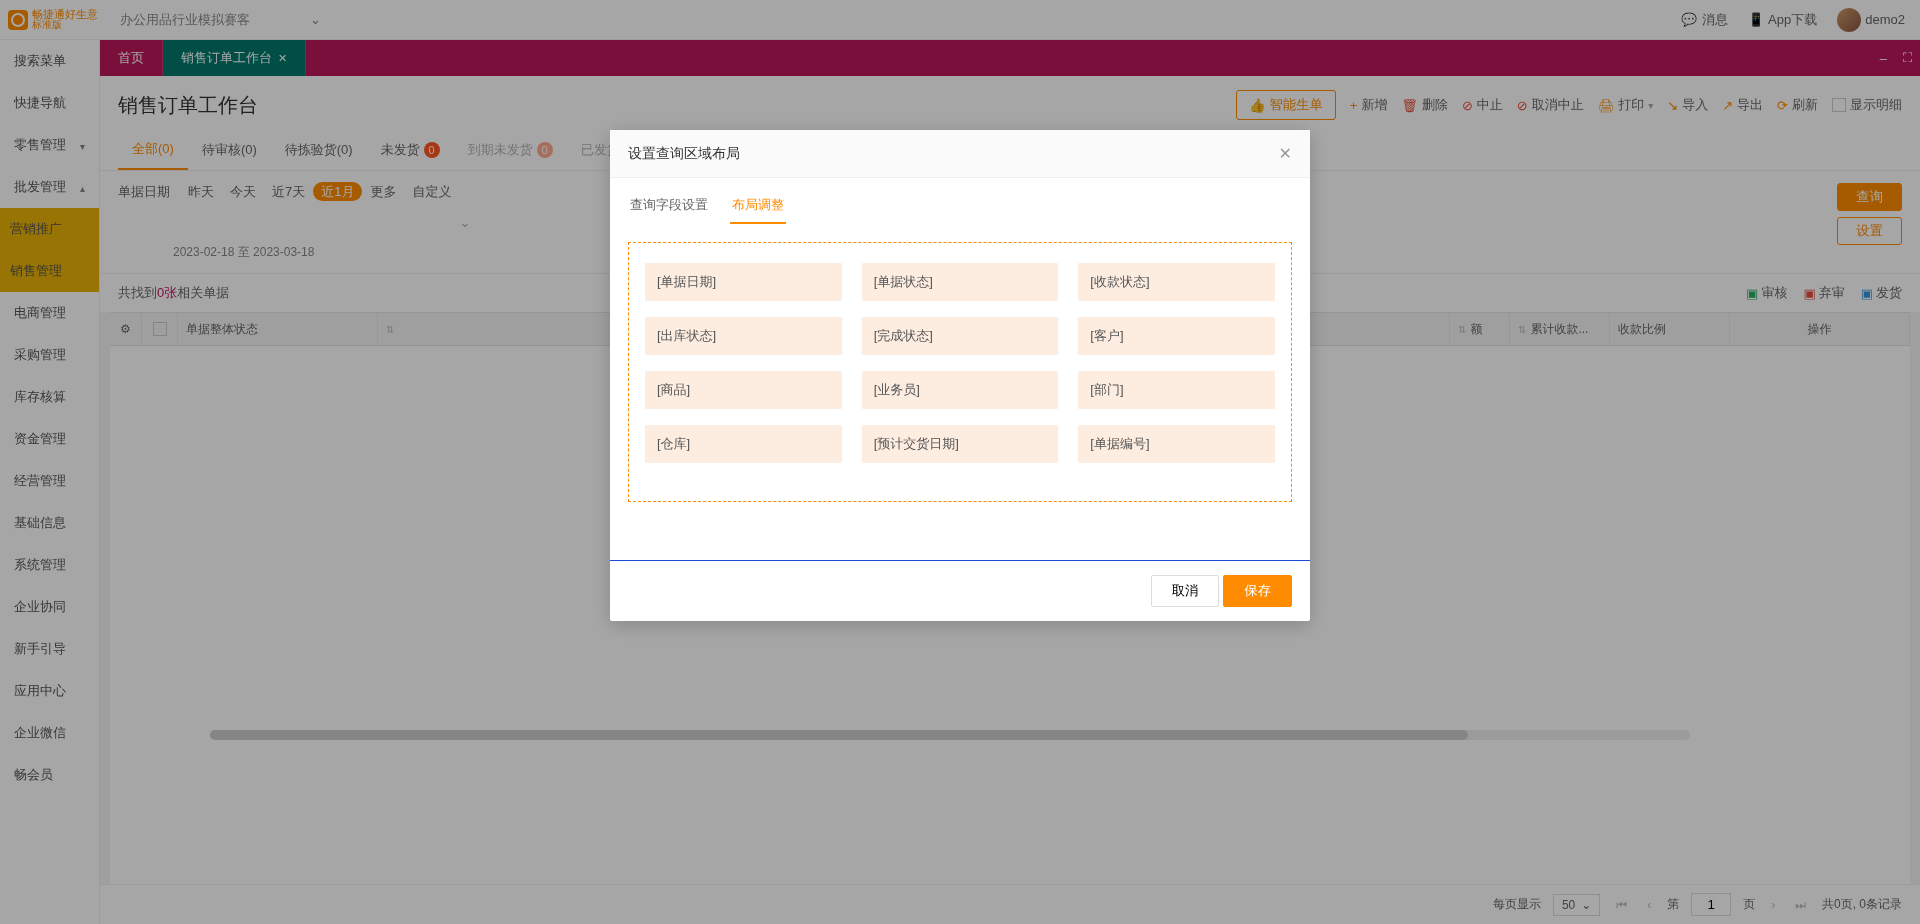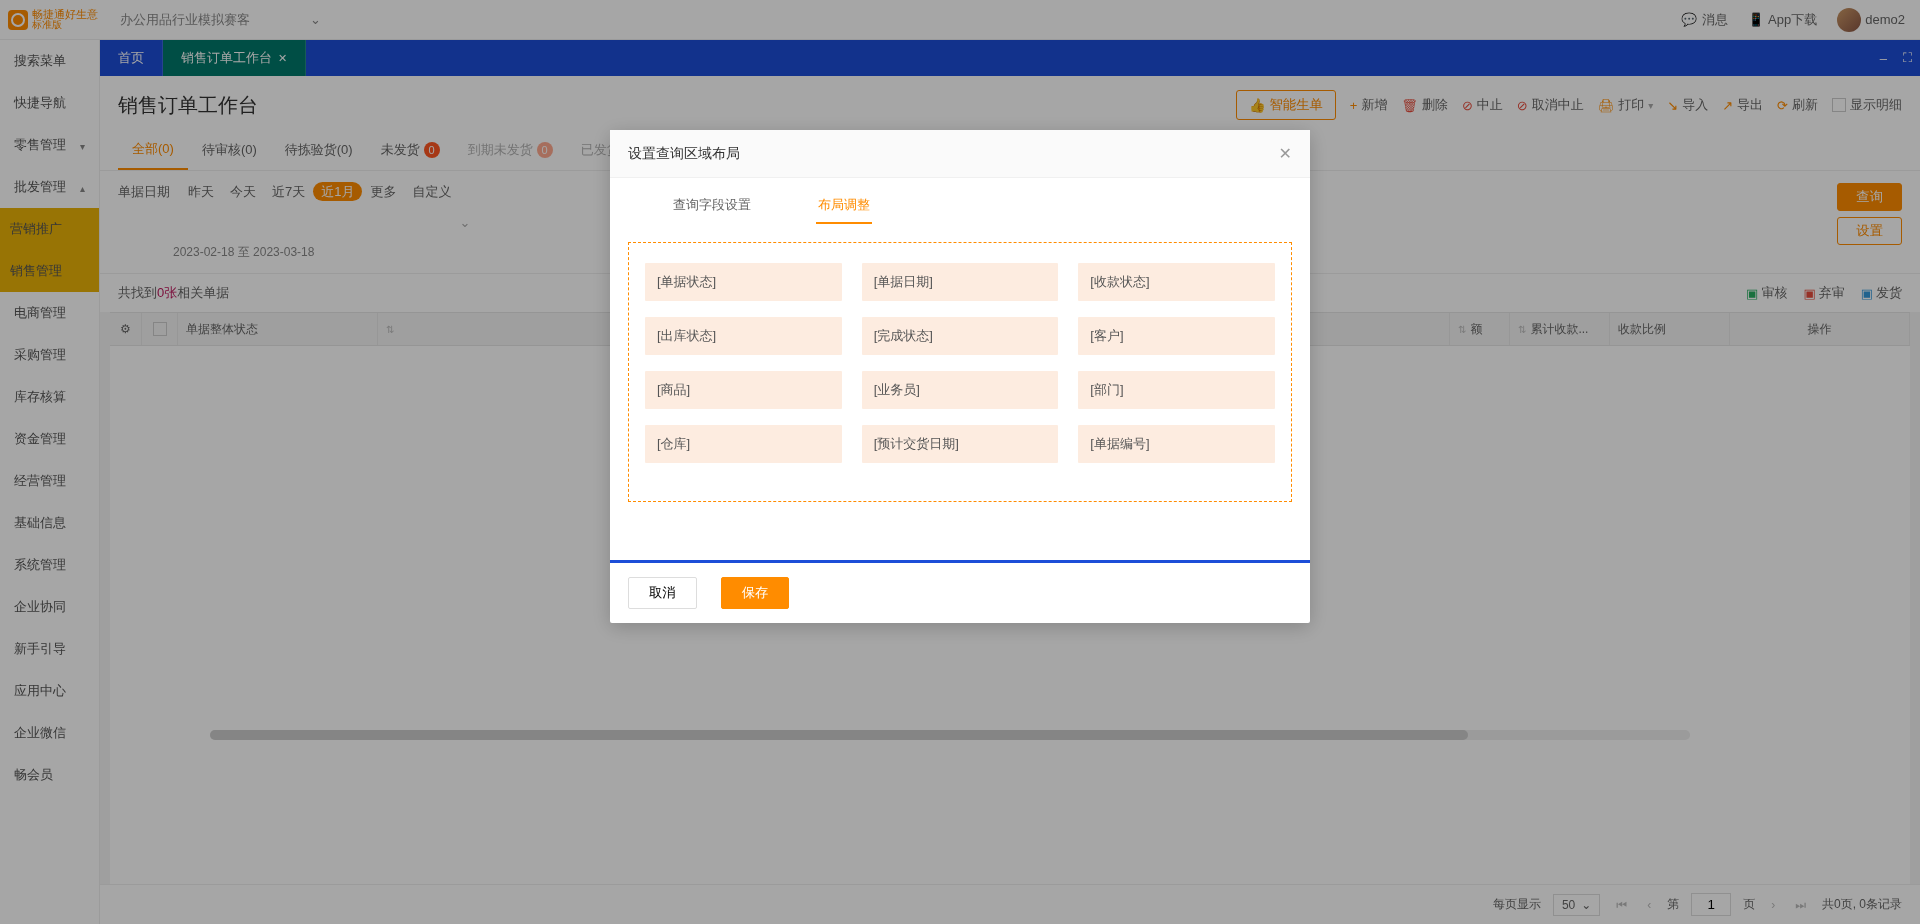--- a/index.html
+++ b/index.html
@@ -21,21 +21,21 @@
 .left-nav { position: absolute; top: 40px; bottom: 0; left: 0; width: 100px; background: #fff; border-right: 1px solid #eee; overflow-y: auto; }
 .nav-item { padding: 12px 14px; color: #555; cursor: pointer; display: flex; align-items: center; justify-content: space-between; }
 .nav-item.sub { padding-left: 10px; background: #eab308; }
 .caret-down::after { content: "▾"; font-size: 10px; color: #888; }
 .caret-up::after { content: "▴"; font-size: 10px; color: #888; }
 
 
 .main { position: absolute; top: 40px; left: 100px; right: 0; bottom: 0; display: flex; flex-direction: column; }
 
 
-.tabs-row { height: 36px; background: #1d4ed8; display: flex; align-items: stretch; }
+.tabs-row { height: 36px; background: #be185d; display: flex; align-items: stretch; }
 .tab { padding: 0 18px; color: #fff; display: flex; align-items: center; gap: 6px; cursor: pointer; border-right: 1px solid rgba(255,255,255,0.15); }
 .tab.active { background: #00796b; }
 .tab .close { font-size: 11px; }
 .tabs-right { margin-left: auto; display: flex; align-items: center; color: #fff; }
 .tabs-right span { padding: 0 8px; cursor: pointer; }
 
 
 .page-header { padding: 14px 18px 10px; background: #fff; display: flex; align-items: center; }
 .page-title { font-size: 20px; color: #333; font-weight: 400; }
 .header-actions { margin-left: auto; display: flex; align-items: center; gap: 14px; }
@@ -87,26 +87,26 @@
 .pg-btn { color: #bbb; cursor: pointer; padding: 0 4px; }
 .pg-input { width: 40px; border: 1px solid #ddd; text-align: center; padding: 3px; }
 
 
 .overlay { position: fixed; inset: 0; background: rgba(0,0,0,0.35); display: flex; align-items: flex-start; justify-content: center; padding-top: 130px; }
 .modal { width: 700px; background: #fff; border-radius: 2px; box-shadow: 0 4px 20px rgba(0,0,0,0.2); }
 .modal-header { padding: 14px 18px; display: flex; align-items: center; border-bottom: 1px solid #f0f0f0; background: #fafafa; }
 .modal-title { font-size: 14px; color: #333; }
 .modal-close { margin-left: auto; cursor: pointer; color: #999; font-size: 16px; }
 .modal-tabs { display: flex; padding: 10px 18px 0; gap: 20px; }
-.mtab { padding: 8px 2px; color: #666; cursor: pointer; margin-left: 43px; }
+.mtab { padding: 8px 2px; color: #666; cursor: pointer; }
 .mtab.active { color: #ff8c00; border-bottom: 2px solid #ff8c00; }
 .modal-body { padding: 18px; }
 .drag-area { border: 1px dashed #ff8c00; padding: 20px 16px; display: grid; grid-template-columns: repeat(3, 1fr); gap: 16px 20px; min-height: 260px; align-content: start; }
 .field-block { background: #fdece0; padding: 10px 12px; color: #555; font-size: 13px; cursor: move; border-radius: 1px; }
-.modal-footer { padding: 14px 18px; display: flex; gap: 24px; border-top: 3px solid #1d4ed8; margin-top: 40px; }
+.modal-footer { padding: 14px 18px; display: flex; justify-content: flex-end; gap: 4px; border-top: 1px solid #1d4ed8; margin-top: 40px; }
 .btn-cancel { border: 1px solid #ddd; background: #fff; padding: 6px 20px; cursor: pointer; border-radius: 2px; }
 .btn-save { border: 1px solid #ff8c00; background: #ff8c00; color: #fff; padding: 6px 20px; cursor: pointer; border-radius: 2px; }
 </style>
 </head>
 <body>
 
 <div class="topbar">
   <div class="logo">
     <span class="logo-icon"></span>
     <span class="logo-text">
@@ -379,22 +379,22 @@
     <div class="modal-header">
       <span class="modal-title">设置查询区域布局</span>
       <span class="modal-close">✕</span>
     </div>
     <div class="modal-tabs">
       <div class="mtab">查询字段设置</div>
       <div class="mtab active">布局调整</div>
     </div>
     <div class="modal-body">
       <div class="drag-area" id="drag-area">
+          <div class="field-block">[单据日期]</div>
           <div class="field-block">[单据状态]</div>
-          <div class="field-block">[单据日期]</div>
           <div class="field-block">[收款状态]</div>
           <div class="field-block">[出库状态]</div>
           <div class="field-block">[完成状态]</div>
           <div class="field-block">[客户]</div>
           <div class="field-block">[商品]</div>
           <div class="field-block">[业务员]</div>
           <div class="field-block">[部门]</div>
           <div class="field-block">[仓库]</div>
           <div class="field-block">[预计交货日期]</div>
           <div class="field-block">[单据编号]</div>

